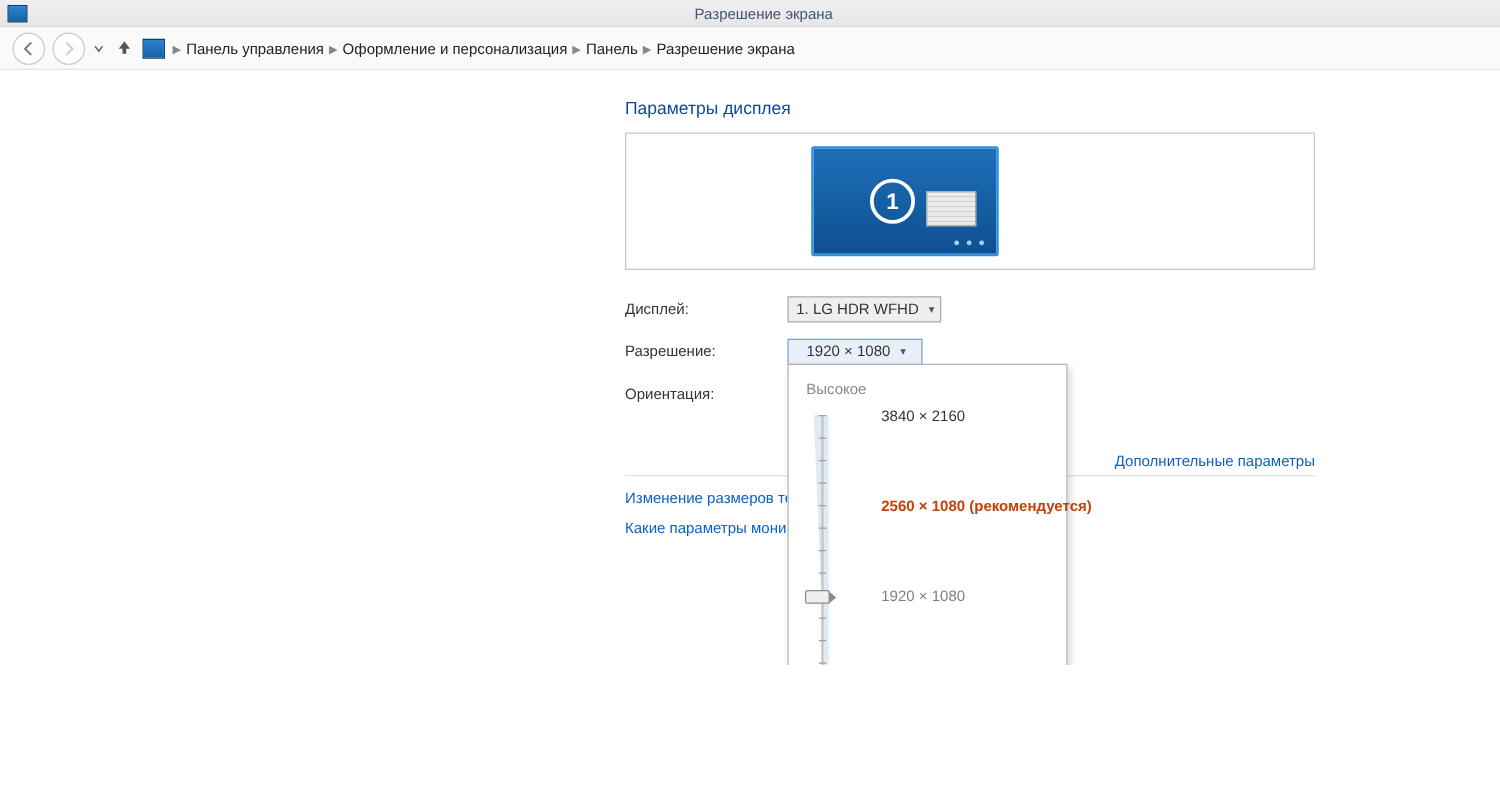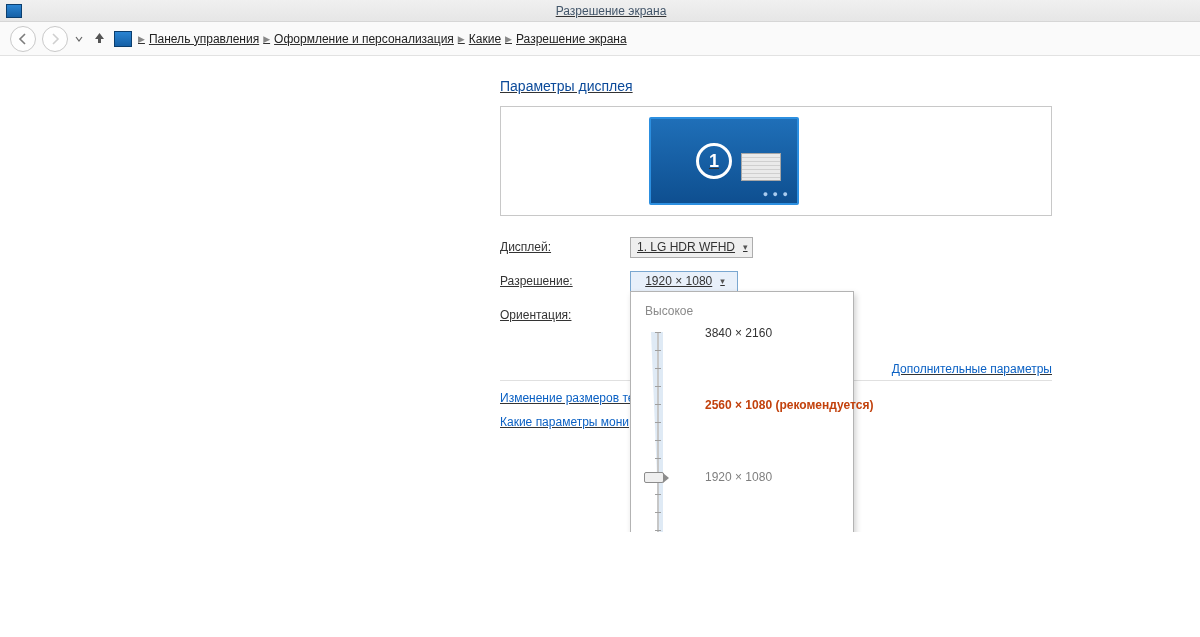--- a/index.html
+++ b/index.html
@@ -54,21 +54,21 @@
 .slider-track { position:relative; width:18px; margin-left:6px; }
 .slider-line { position:absolute; left:10px; top:6px; bottom:6px; width:2px; background:#c7c7c7; }
 .slider-wedge { position:absolute; left:4px; top:6px; width:0; height:0; border-left:0 solid transparent; border-right:12px solid #dbe8f4; border-bottom:288px solid transparent; opacity:.9;}
 .tick { position:absolute; left:8px; width:6px; height:1px; background:#9f9f9f; }
 .slider-thumb { position:absolute; left:-3px; width:20px; height:11px; background:#efefef; border:1px solid #8c8c8c; border-radius:2px; }
 .slider-thumb::after { content:""; position:absolute; right:-6px; top:0; width:0; height:0; border-top:5.5px solid transparent; border-bottom:5.5px solid transparent; border-left:6px solid #8c8c8c; }
 .opt-label { position:absolute; left:40px; font-size:12px; white-space:nowrap; }
 .opt-sel { color:#7f7f7f; }
 .opt-rec { font-weight:bold; color:#c2410c; }
 
-.page { position:relative; width:1200px; height:532px; overflow:hidden;text-decoration:underline; }
+.page { position:relative; width:1200px; height:532px; overflow:hidden; }
 </style>
 </head>
 <body>
 
 <div class="page">
 
   <div class="titlebar" data-interactable="false">
     <div class="sysicon" data-interactable="false"></div>
     <div class="title" data-interactable="false">Разрешение экрана</div>
   </div>
@@ -94,21 +94,21 @@
           <path d="M6.5 2 L11 8 L8 8 L8 12 L5 12 L5 8 L2 8 Z" fill="#555"></path>
         </svg>
     </div>
     <div class="cp-icon" data-interactable="false"></div>
     <div class="crumbs" data-interactable="false">
       <span class="sep" data-interactable="false">▶</span>
       <span data-interactable="true">Панель управления</span>
       <span class="sep" data-interactable="false">▶</span>
       <span data-interactable="true">Оформление и персонализация</span>
       <span class="sep" data-interactable="false">▶</span>
-      <span data-interactable="true">Какие</span>
+      <span data-interactable="true">Панель</span>
       <span class="sep" data-interactable="false">▶</span>
       <span data-interactable="true">Разрешение экрана</span>
     </div>
   </div>
 
   <div class="content" data-interactable="false">
     <div class="heading" data-interactable="false">Параметры дисплея</div>
 
     <div class="monitor-box" data-interactable="false">
       <div class="monitor-preview" data-interactable="true">

